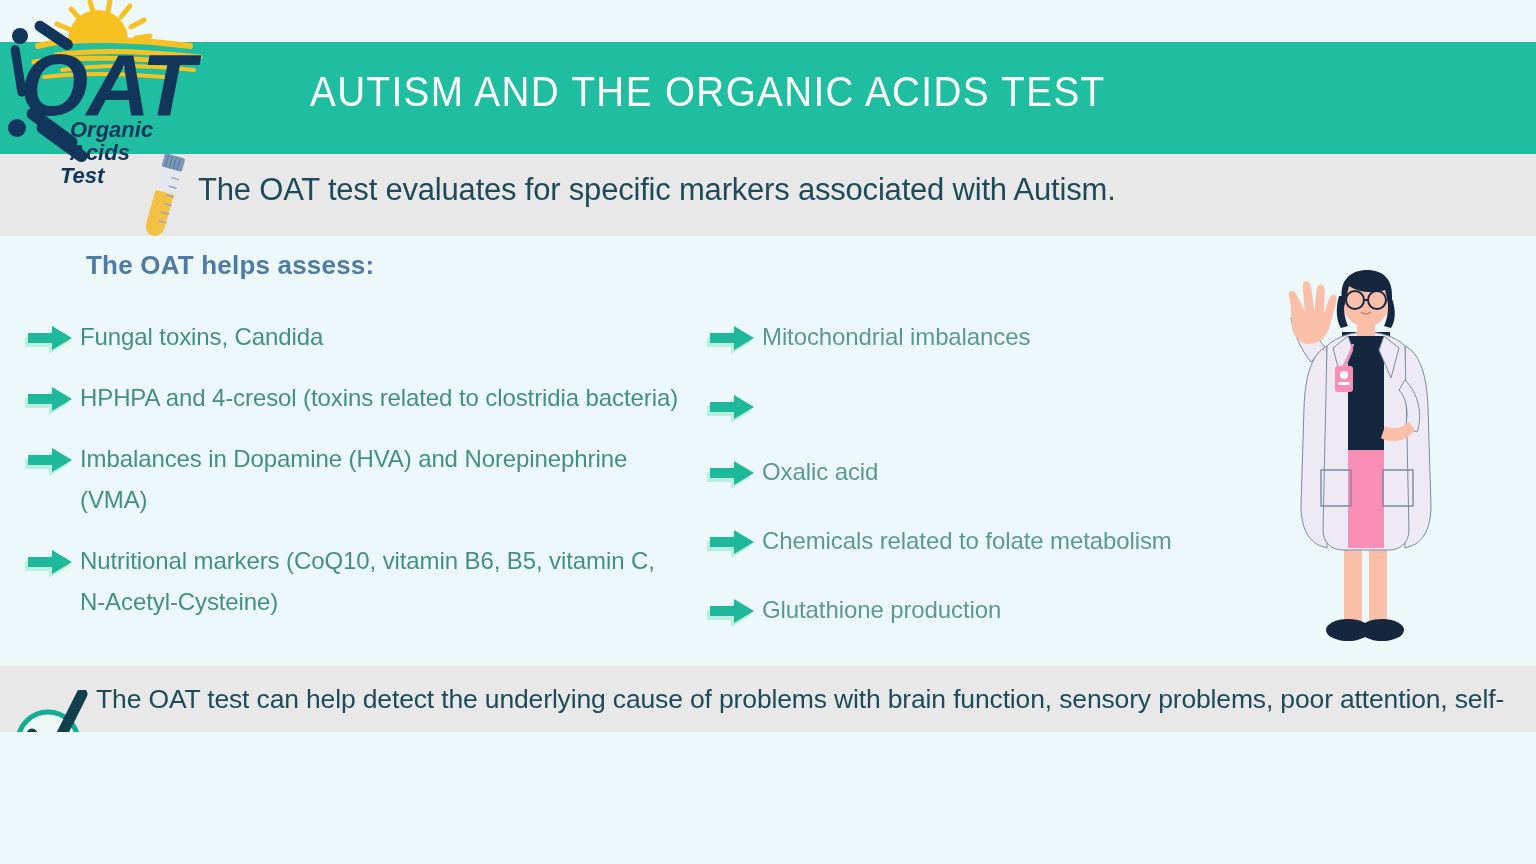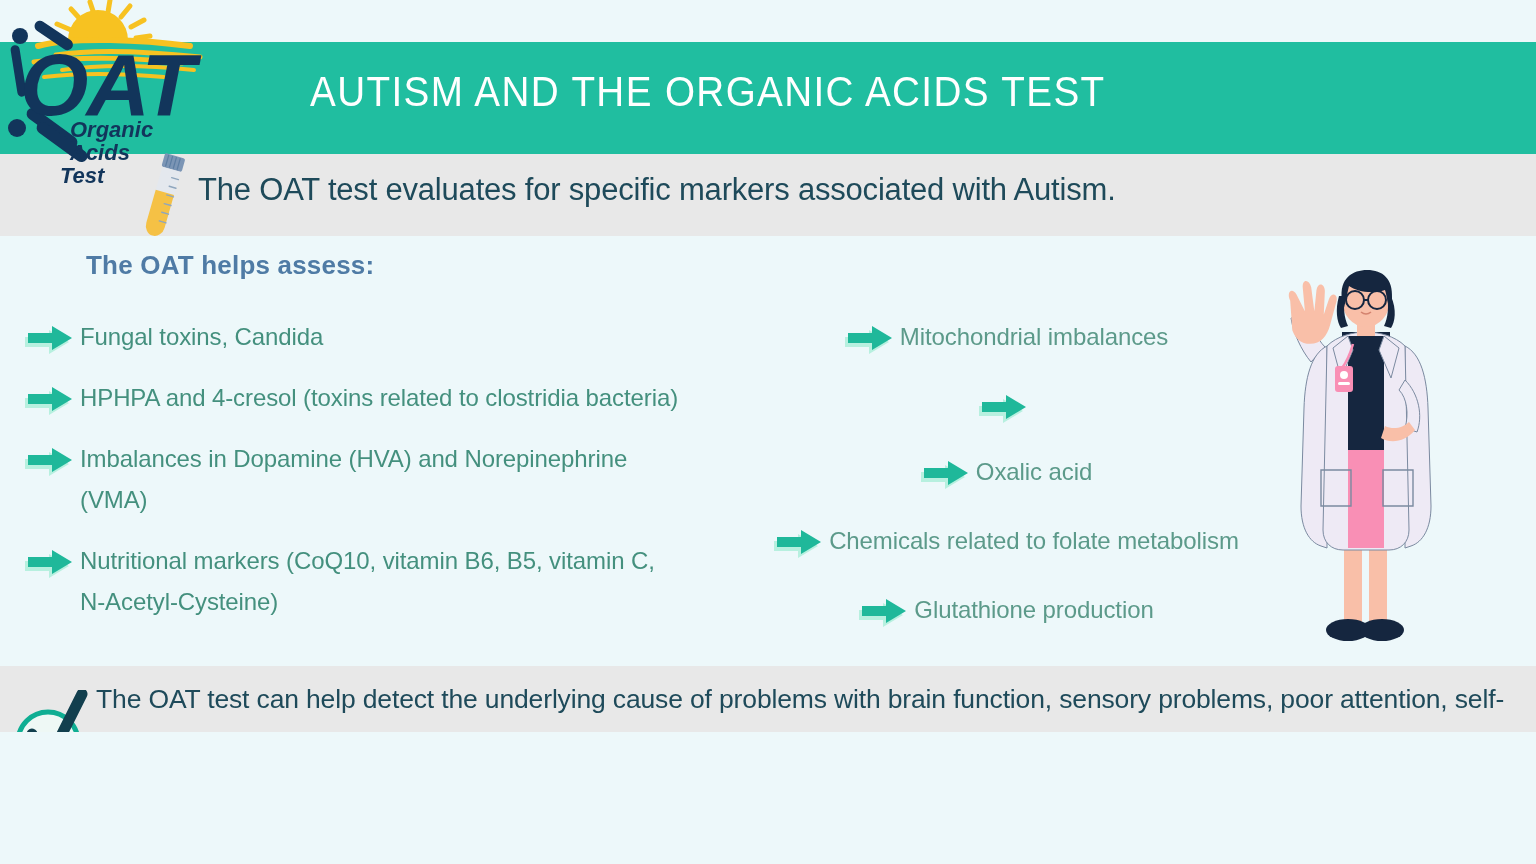--- a/index.html
+++ b/index.html
@@ -49,21 +49,21 @@
 
   
   .col-left{position:absolute;left:24px;top:296px;width:660px;}
   .col-right{position:absolute;left:706px;top:296px;width:600px;}
   .li{display:flex;align-items:flex-start;margin-bottom:18px;margin-top:20px;}
   .li .arrow{flex:0 0 56px;height:34px;position:relative;margin-top:4px;}
   .li .txt{
     color:#44907e;font-size:24px;line-height:41px;letter-spacing:-.1px;
     font-family:"Liberation Sans",sans-serif;
   }
-  .col-right .li{margin-bottom:28px;justify-content:center;}
+  .col-right .li{margin-bottom:28px;}
   .col-right .txt{color:#5c9a8a;}
 
   
   .doctor{position:absolute;left:1249px;top:270px;width:232px;height:380px;}
 
   
   .check-badge{position:absolute;left:8px;top:690px;width:84px;height:86px;}
   .callout-text{
     position:absolute;left:96px;top:678px;width:1412px;
     color:#1e4a5a;font-size:26.5px;line-height:43px;font-weight:400;

